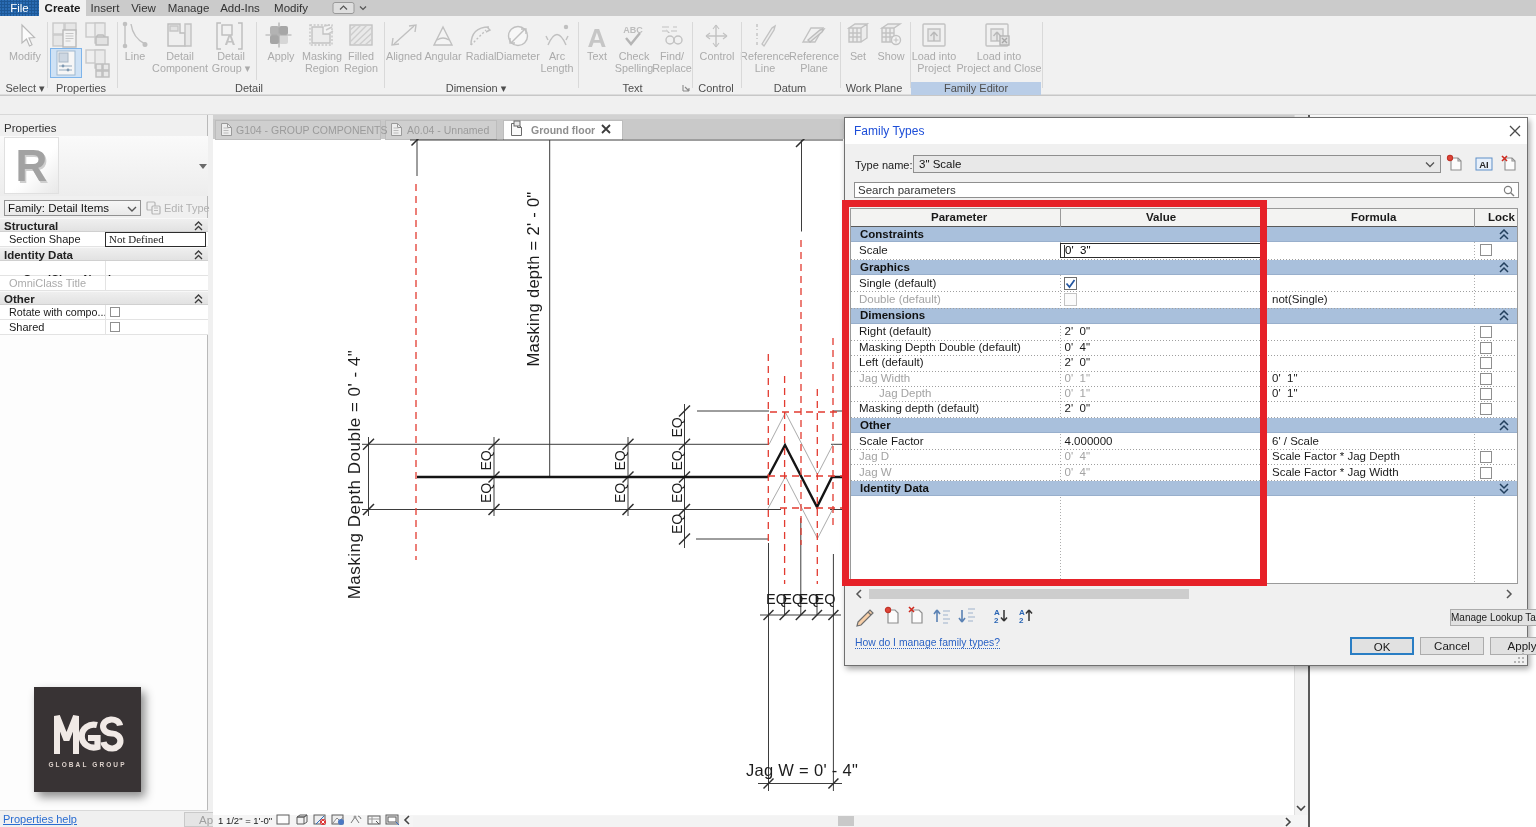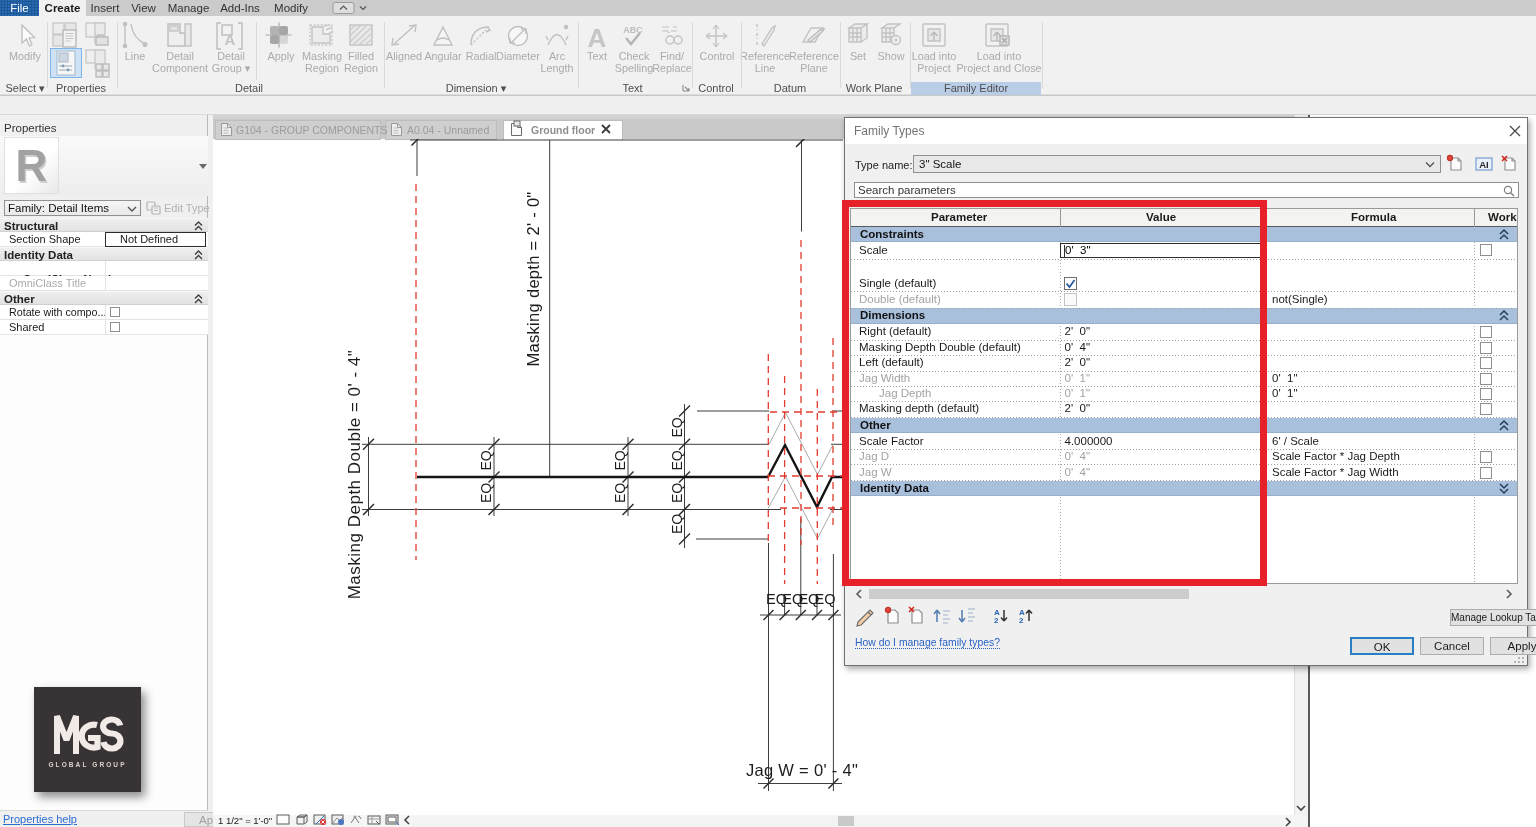--- a/index.html
+++ b/index.html
@@ -305,21 +305,21 @@
     <div class="abs" style="left:164px;top:87px;font-size:11px;color:#b2b2b2;white-space:nowrap;">Edit Type</div>
 
     <div class="lp-row lp-head" style="top:103px;height:14px;">
         <span style="position:absolute;left:4px;top:0;line-height:14px;font-size:11.5px;">Structural</span>
         <svg width="9" height="11" style="position:absolute;right:5px;top:2px;">
           <path d="M1 4.5 l3.5 -3.5 l3.5 3.5 M1 9 l3.5 -3.5 l3.5 3.5" stroke="#3c3c3c" stroke-width="1.3" fill="none"></path>
         </svg>
       </div>
     <div class="lp-row" style="top:117px;height:15px;border-bottom:1px solid #e3e3e3;">
         <span style="position:absolute;left:9px;line-height:15px;">Section Shape</span>
-        <span class="abs" style="left:105px;top:0px;width:101px;height:15px;border:1px solid #2c2c2c;background:#fff;line-height:13px;padding-left:14px;">Not Defined</span>
+        <span class="abs" style="left:105px;top:0px;width:101px;height:15px;border:1px solid #2c2c2c;background:#fff;line-height:13px;padding-left:3px;font-family:Liberation Serif, serif;">Not Defined</span>
       </div>
     <div class="lp-row lp-head" style="top:132px;height:14px;">
         <span style="position:absolute;left:4px;top:0;line-height:14px;font-size:11.5px;">Identity Data</span>
         <svg width="9" height="11" style="position:absolute;right:5px;top:2px;">
           <path d="M1 4.5 l3.5 -3.5 l3.5 3.5 M1 9 l3.5 -3.5 l3.5 3.5" stroke="#3c3c3c" stroke-width="1.3" fill="none"></path>
         </svg>
       </div>
     <div class="lp-row" style="top:146px;height:15px;border-bottom:1px solid #e3e3e3;">
         <span style="position:absolute;left:23px;line-height:15px;font-weight:bold;margin-top:11px;">OmniClass Number</span>
         <span class="abs" style="left:105px;top:0;width:1px;height:15px;background:#e3e3e3;"></span>
@@ -531,21 +531,21 @@
   <div class="abs" style="left:1081px;top:0px;width:14px;height:700px;background:#f2f2f2;border-left:1px solid #e0e0e0;"></div>
   <svg width="14" height="14" style="position:absolute;left:1081px;top:686px;">
       <path d="M3 5 l4 4 l4 -4" stroke="#444" stroke-width="1.6" fill="none"></path>
     </svg>
   <div class="abs" style="left:1095px;top:0;width:2px;height:712px;background:#5a5a5a;"></div>
 </div>
 
 <div id="dialog" class="abs">
 
   <div class="abs" style="left:0;top:0;width:682px;height:26px;background:#fff;">
-    <span style="position:absolute;left:9px;top:6px;font-size:12px;color:#737373;">Family Types</span>
+    <span style="position:absolute;left:9px;top:6px;font-size:12px;color:#1d4ed8;">Family Types</span>
     <svg width="14" height="14" style="position:absolute;left:663px;top:6px;">
         <path d="M2 2 L12 12 M12 2 L2 12" stroke="#4b4b4b" stroke-width="1.3"></path>
       </svg>
   </div>
 
   <span class="dtext" style="left:10px;top:41px;font-size:11px;">Type name:</span>
   <div class="abs" style="left:68px;top:37px;width:528px;height:18px;background:#e8e8e8;border:1px solid #8f8f8f;">
     <span style="position:absolute;left:5px;top:2px;font-size:11.5px;color:#111;">3" Scale</span>
     <svg width="10" height="8" style="position:absolute;right:5px;top:5px;">
         <path d="M1 1.5 l4 4 l4 -4" stroke="#555" stroke-width="1.3" fill="none"></path>
@@ -571,32 +571,38 @@
         <path d="M8.7 8.7 L12 12" stroke="#7e7e7e" stroke-width="1.4"></path>
       </svg>
   </div>
 
   <div class="abs" style="left:5px;top:90px;width:668px;height:376px;background:#fff;border:1px solid #9a9a9a;">
 
     <div class="abs" style="left:0;top:0;width:666px;height:18px;background:#f3f3f2;border-bottom:1.5px solid #5a5a5a;">
       <span class="dtext" style="left:80px;top:2px;font-weight:bold;">Parameter</span>
       <span class="dtext" style="left:295px;top:2px;font-weight:bold;">Value</span>
       <span class="dtext" style="left:500px;top:2px;font-weight:bold;">Formula</span>
-      <span class="dtext" style="left:637px;top:2px;font-weight:bold;">Work</span>
+      <span class="dtext" style="left:637px;top:2px;font-weight:bold;">Lock</span>
       <div class="abs" style="left:209px;top:0;width:1px;height:18px;background:#9a9a9a;"></div>
       <div class="abs" style="left:414px;top:0;width:1px;height:18px;background:#9a9a9a;"></div>
       <div class="abs" style="left:623px;top:0;width:1px;height:18px;background:#9a9a9a;"></div>
     </div>
     <div id="tablerows" class="abs" style="left:0;top:17.5px;width:666px;height:356px;">
       <div class="cell-sep" style="left:209px;top:0;height:356px;"></div>
       <div class="cell-sep" style="left:414px;top:0;height:356px;"></div>
       <div class="cell-sep" style="left:623px;top:0;height:356px;"></div>
 
       <div class="blue-row" style="left:0;width:666px;top:0px;height:15.5px;">
           <span class="brt" style="top:1px;">Constraints</span>
+          <svg width="10" height="12" style="position:absolute;right:8px;top:2px;">
+            <path d="M1 5 l4 -4 l4 4 M1 10 l4 -4 l4 4" stroke="#23405e" stroke-width="1.5" fill="none"></path>
+          </svg>
+        </div>
+      <div class="blue-row" style="left:0;width:666px;top:33px;height:15.5px;">
+          <span class="brt" style="top:1px;">Graphics</span>
           <svg width="10" height="12" style="position:absolute;right:8px;top:2px;">
             <path d="M1 5 l4 -4 l4 4 M1 10 l4 -4 l4 4" stroke="#23405e" stroke-width="1.5" fill="none"></path>
           </svg>
         </div>
       <div class="blue-row" style="left:0;width:666px;top:81.5px;height:15.5px;">
           <span class="brt" style="top:1px;">Dimensions</span>
           <svg width="10" height="12" style="position:absolute;right:8px;top:2px;">
             <path d="M1 5 l4 -4 l4 4 M1 10 l4 -4 l4 4" stroke="#23405e" stroke-width="1.5" fill="none"></path>
           </svg>
         </div>

